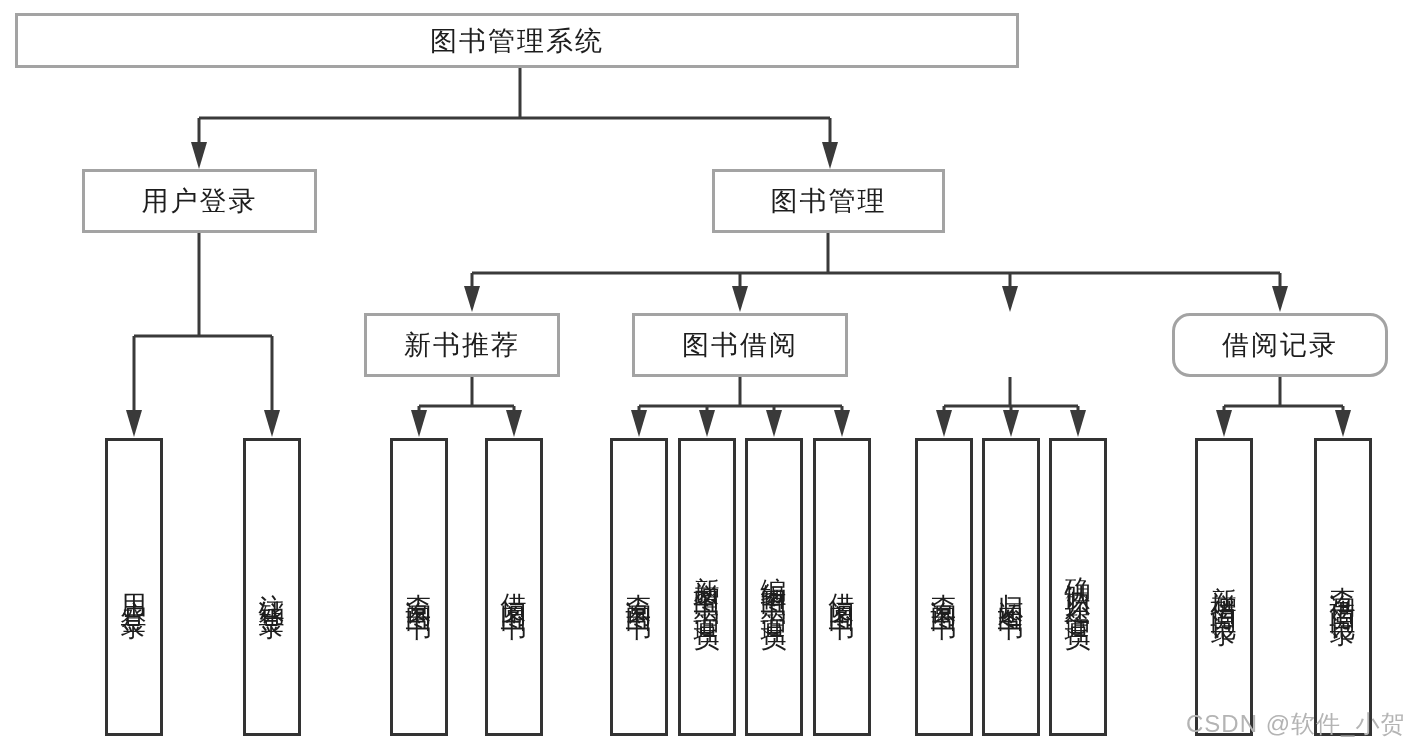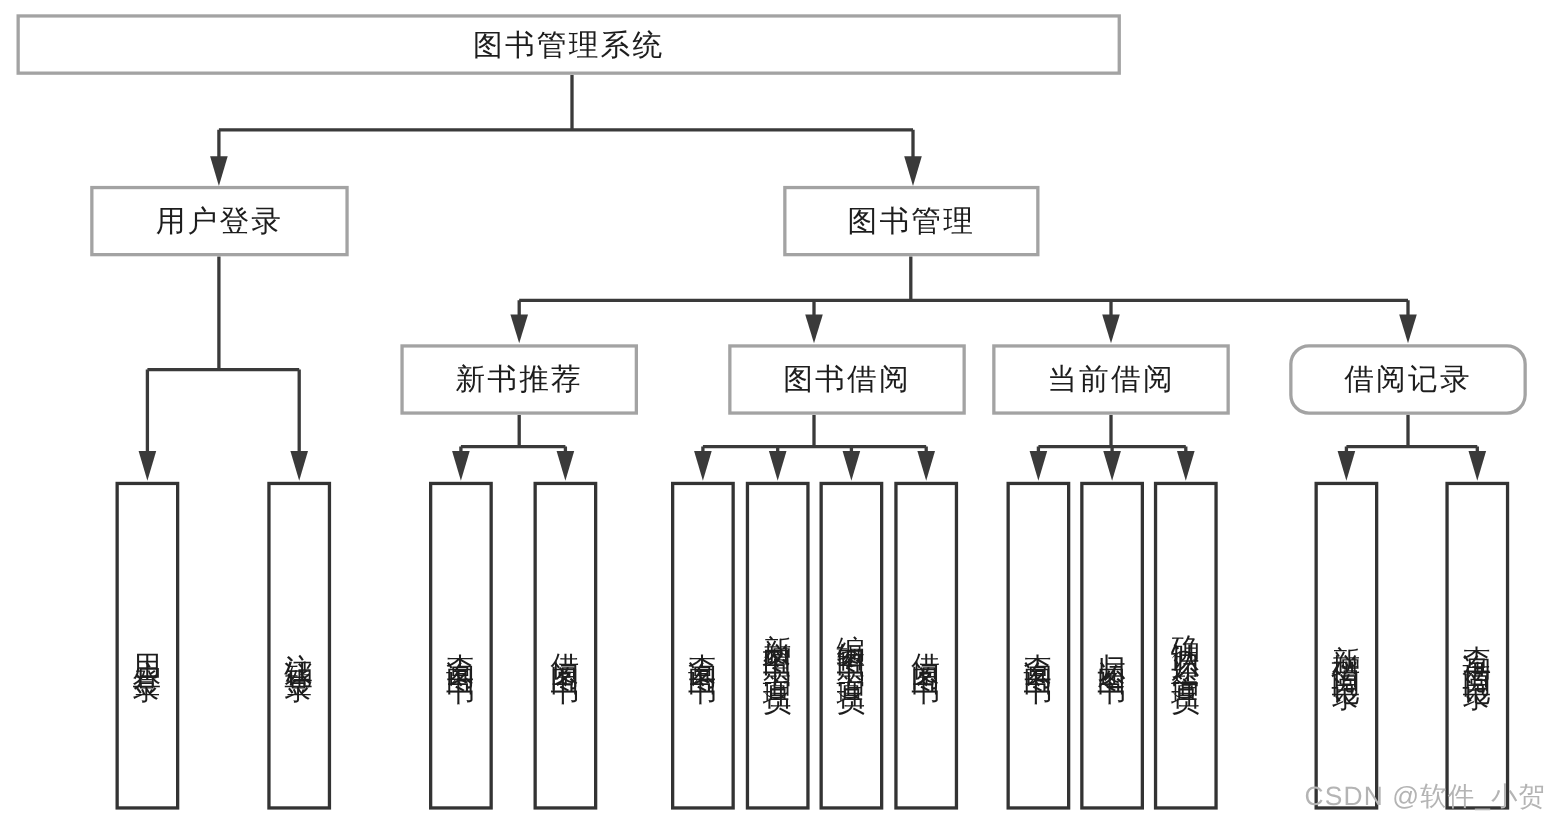--- a/index.html
+++ b/index.html
@@ -113,23 +113,22 @@
       <polygon points="1216,410 1232,410 1224,437"></polygon>
       <polygon points="1335,410 1351,410 1343,437"></polygon>
     </g>
   </svg>
 
   <div class="hbox" style="left:15px; top:13px; width:1004px; height:55px;">图书管理系统</div>
 
   <div class="hbox" style="left:82px; top:169px; width:235px; height:64px;">用户登录</div>
   <div class="hbox" style="left:712px; top:169px; width:233px; height:64px;">图书管理</div>
 
-  <div class="hbox" style="left:364px; top:313px; width:216px; height:64px;">新书推荐</div>
-  <div class="hbox" style="left:632px; top:313px; width:216px; height:64px;margin-left:30px;">图书借阅</div>
-  <div class="hbox" style="left:902px; top:313px; width:216px; height:64px;">当前借阅</div>
+  <div class="hbox" style="left:364px; top:313px; width:196px; height:64px;">新书推荐</div>
+  <div class="hbox" style="left:632px; top:313px; width:216px; height:64px;">图书借阅</div>
   <div class="hbox" style="left:1172px; top:313px; width:216px; height:64px;border-radius:18px;">借阅记录</div>
 
   <div class="vbox" style="left:105px;">
     <span>用户登录</span>
   </div>
   <div class="vbox" style="left:243px;">
     <span>注销登录</span>
   </div>
 
   <div class="vbox" style="left:390px;">

